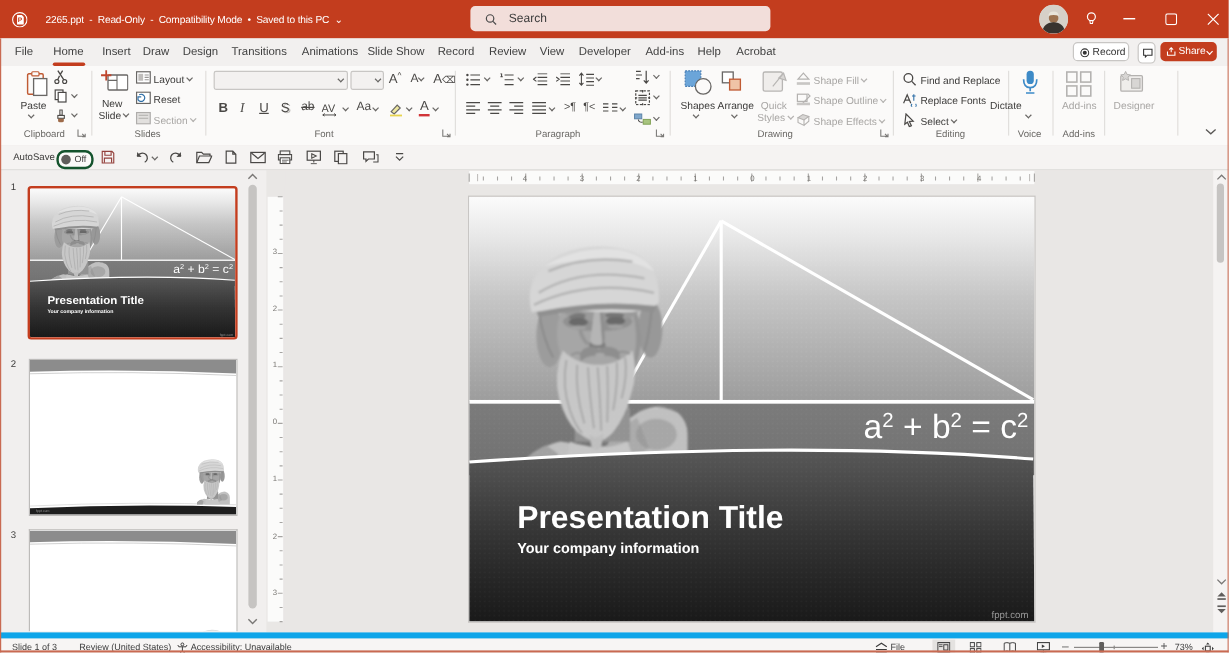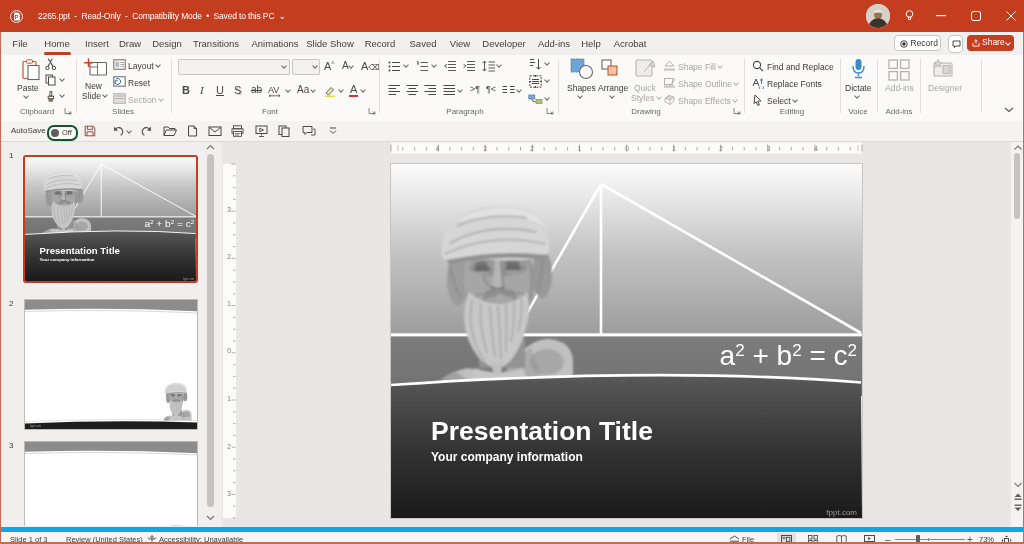--- a/index.html
+++ b/index.html
@@ -11,20 +11,27 @@
 <body>
 <div id="app">
 
 <div id="titlebar" style="left:0;top:0;width:1024px;height:32px;background:#C33D1E">
   <svg style="left:10px;top:10px" width="13" height="13" viewBox="0 0 13 13">
     <circle cx="6.5" cy="6.5" r="6" fill="none" stroke="#fff" stroke-width="0.9"></circle>
     <path d="M4.2,2.6 L8.2,2.6 L9.8,4.2 L9.8,10.4 L4.2,10.4 Z" fill="#fff"></path>
     <text x="4.7" y="8.6" font-family="Liberation Sans" font-weight="bold" font-size="5.5" fill="#C33D1E">P</text>
   </svg>
   <div class="nw" style="left:38px;top:0;height:32px;line-height:32px;color:#fff;font-size:8.5px;letter-spacing:-0.15px">2265.ppt&nbsp;&nbsp;-&nbsp;&nbsp;Read-Only&nbsp;&nbsp;-&nbsp;&nbsp;Compatibility Mode&nbsp;&nbsp;•&nbsp;&nbsp;Saved to this PC&nbsp;&nbsp;⌄</div>
+  <div style="left:392px;top:5px;width:250px;height:21px;background:#F2DEDA;border-radius:4px">
+    <svg style="left:12px;top:5.5px" width="11" height="11" viewBox="0 0 11 11">
+          <circle cx="4.4" cy="4.4" r="3.1" fill="none" stroke="#4a4a4a" stroke-width="1"></circle>
+          <line x1="6.8" y1="6.8" x2="9.4" y2="9.4" stroke="#4a4a4a" stroke-width="1"></line>
+        </svg>
+    <span class="nw" style="left:32px;top:0;line-height:21px;font-size:10px;color:#3b3b3b">Search</span>
+  </div>
   <div style="left:866px;top:4px;width:24px;height:24px;border-radius:50%;overflow:hidden;background:#e8e2da">
     <svg style="left:0;top:0" width="24" height="24" viewBox="0 0 24 24">
       <rect width="24" height="24" fill="#d6d0c8"></rect>
       <ellipse cx="12" cy="11" rx="4" ry="4.2" fill="#9c7250"></ellipse>
       <path d="M7.6,9.2 Q8,5.6 12,5.6 Q16,5.6 16.4,9.2 Q12,7.6 7.6,9.2 Z" fill="#e8e4da"></path>
       <path d="M2,25 Q3,14.5 12,14.5 Q21,14.5 22,25 Z" fill="#38332f"></path>
     </svg>
   </div>
   <svg style="left:903px;top:9px" width="13" height="14" viewBox="0 0 13 14">
     <circle cx="6.5" cy="5" r="3.3" fill="none" stroke="#fff" stroke-width="1"></circle>
@@ -44,21 +51,21 @@
 <div id="tabrow" style="left:0;top:32px;width:1024px;height:23px;background:#F2F0EF">
   <div class="tab nw" style="left:20px">File</div>
   <div class="tab nw" style="left:57px;font-weight:normal">Home</div>
   <div class="tab nw" style="left:97px">Insert</div>
   <div class="tab nw" style="left:130px">Draw</div>
   <div class="tab nw" style="left:167px">Design</div>
   <div class="tab nw" style="left:216px">Transitions</div>
   <div class="tab nw" style="left:275px">Animations</div>
   <div class="tab nw" style="left:330px">Slide Show</div>
   <div class="tab nw" style="left:380px">Record</div>
-  <div class="tab nw" style="left:423px">Saved</div>
+  <div class="tab nw" style="left:423px">Review</div>
   <div class="tab nw" style="left:460px">View</div>
   <div class="tab nw" style="left:504px">Developer</div>
   <div class="tab nw" style="left:554px">Add-ins</div>
   <div class="tab nw" style="left:591px">Help</div>
   <div class="tab nw" style="left:630px">Acrobat</div>
   <div style="left:44px;top:20px;width:27px;height:3px;background:#C33D1E;border-radius:2px"></div>
   <div style="left:894px;top:3px;width:47px;height:16px;background:#fff;border:1px solid #C8C6C4;border-radius:4px;box-sizing:border-box">
     <svg style="left:5px;top:3.5px" width="8" height="8" viewBox="0 0 9 9">
           <circle cx="4.5" cy="4.5" r="3.7" fill="none" stroke="#333" stroke-width="1"></circle>
           <circle cx="4.5" cy="4.5" r="1.9" fill="#333"></circle>
@@ -295,21 +302,21 @@
   <svg class="pic" style="left:752px;top:39px" width="12" height="12" viewBox="0 0 12 12">
         <path d="M3,1 L9,7 L5.8,7.2 L7.5,10.8 L5.8,11.5 L4.2,7.8 L2,9.5 Z" fill="none" stroke="#4a4846" stroke-width="1"></path>
       </svg>
   <div class="rtext" style="left:767px;top:41px">Select <span class="dd" style="position:static"></span></div>
 
   <svg style="left:851px;top:3px" width="15" height="23" viewBox="0 0 15 23">
     <rect x="4.5" y="1" width="6" height="11" rx="3" fill="#3D8AC7"></rect>
     <path d="M2,8 Q2,15 7.5,15 Q13,15 13,8" fill="none" stroke="#3D8AC7" stroke-width="1.4"></path>
     <path d="M7.5,15 L7.5,18 M4,19.5 L11,19.5" stroke="#3D8AC7" stroke-width="1.4"></path>
   </svg>
-  <div class="rtext" style="left:845px;top:28px">Dictate</div>
+  <div class="rtext" style="left:825px;top:28px">Dictate</div>
   <span class="dd" style="left:855px;top:39px"></span>
 
   <svg style="left:888px;top:4px" width="22" height="22" viewBox="0 0 22 22">
     <rect x="1" y="1" width="8.4" height="8.4" fill="none" stroke="#B4B2B0" stroke-width="1.3"></rect>
     <rect x="12.6" y="1" width="8.4" height="8.4" fill="none" stroke="#B4B2B0" stroke-width="1.3"></rect>
     <rect x="1" y="12.6" width="8.4" height="8.4" fill="none" stroke="#B4B2B0" stroke-width="1.3"></rect>
     <rect x="12.6" y="12.6" width="8.4" height="8.4" fill="none" stroke="#B4B2B0" stroke-width="1.3"></rect>
   </svg>
   <div class="rtext gray" style="left:885px;top:28px">Add-ins</div>
   <svg style="left:931px;top:4px" width="24" height="20" viewBox="0 0 24 20">

